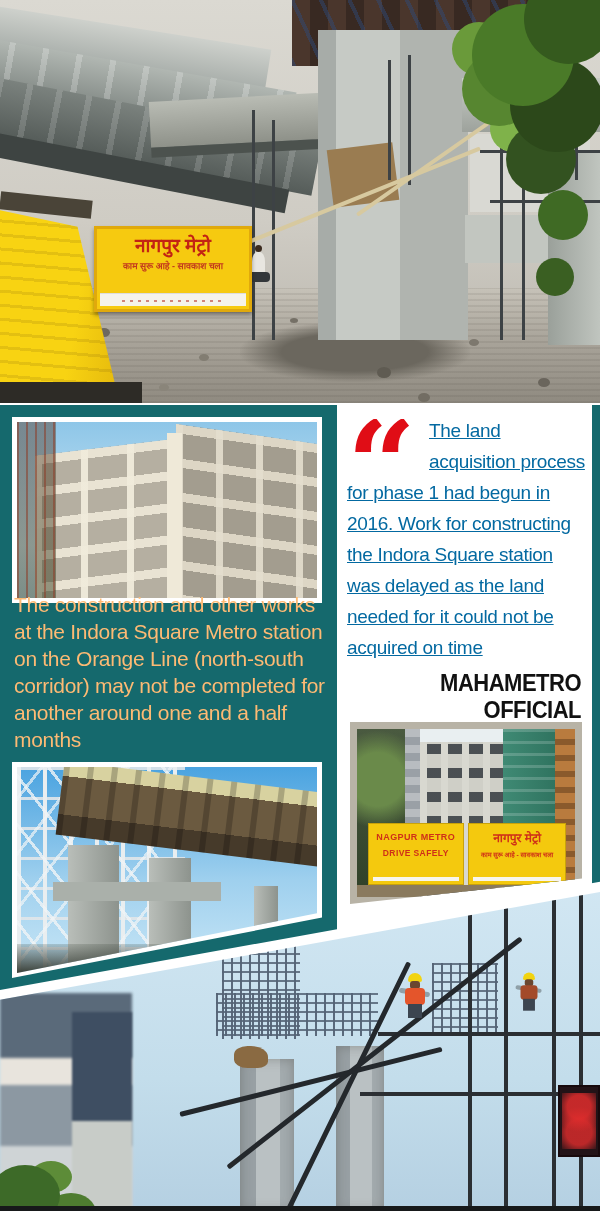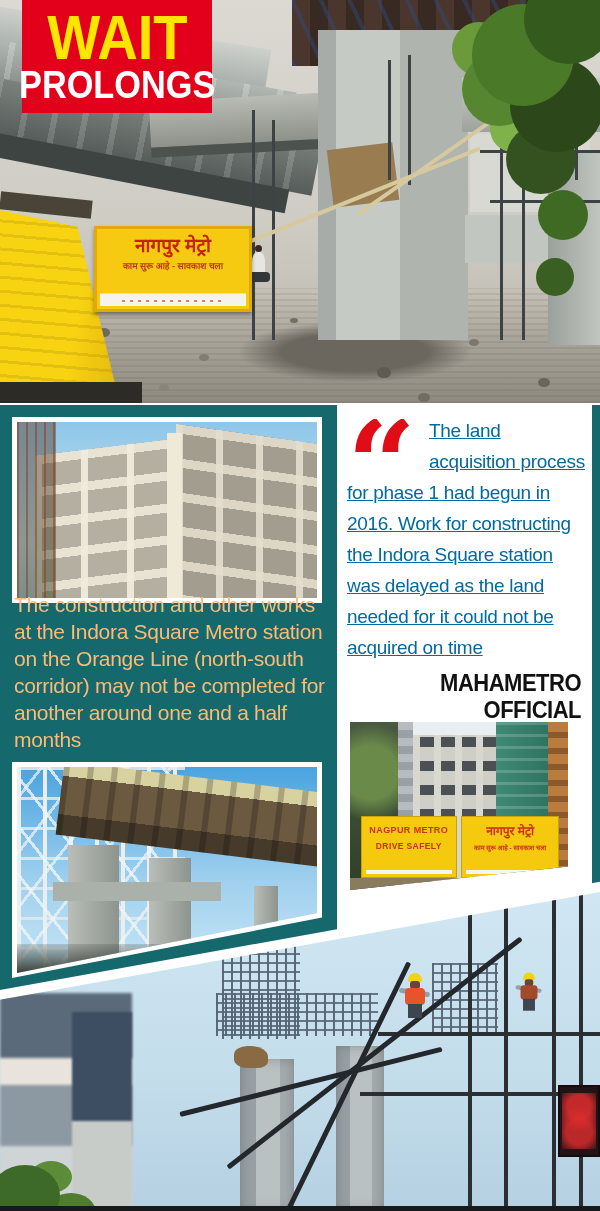--- a/index.html
+++ b/index.html
@@ -112,21 +112,21 @@
   .p2-fg{position:absolute;left:0;bottom:0;width:100%;height:14%;
     background:linear-gradient(180deg,rgba(60,70,58,.2),#3a4038);}
   .right-col{left:337px;top:0;width:263px;height:585px;background:#fff;}
   .teal-edge{right:0;top:0;width:8px;height:100%;background:#15696d;}
   .quote-block{left:10px;top:10px;width:242px;}
   .quote-mark{float:left;width:76px;height:54px;overflow:hidden;margin:4px 6px 0 0;
     font-family:"DejaVu Serif",serif;font-weight:700;font-size:120px;line-height:92px;color:#e00d16;}
   .quote-text{font-size:19px;line-height:31px;color:#0369a1;letter-spacing:-.3px;font-weight:500;text-decoration:underline;}
   .quote-attr{margin-top:8px;text-align:right;padding-right:8px;font-size:22px;font-weight:700;
     letter-spacing:-.5px;color:#111;transform:scaleY(1.05);}
-  .photo3{left:13px;top:317px;width:218px;height:168px;background:#b8b3a6;
+  .photo3{left:13px;top:317px;width:218px;height:168px;background:#b8b3a6;padding:7px;
     clip-path:polygon(0 0,100% 0,100% 86%,0 100%);}
   .p3-scene{position:relative;width:100%;height:100%;overflow:hidden;background:#cfd8da;}
   .p3-trees{position:absolute;left:0;top:0;width:24%;height:100%;
     background:radial-gradient(circle at 40% 30%,#6a8a4a 0 22%,transparent 40%),
       linear-gradient(180deg,#4a5a40,#2f4028);}
   .p3-pillar{position:absolute;left:22%;top:0;width:7%;height:100%;
     background:repeating-linear-gradient(180deg,#b8bcc0 0 8px,#9aa0a6 8px 16px);}
   .p3-building{position:absolute;left:29%;top:8%;width:38%;height:92%;
     background:
       repeating-linear-gradient(90deg,#d8d8d0 0 7px,transparent 7px 21px),
@@ -224,24 +224,20 @@
     <div class="abs yellow-wall"></div>
     <div class="abs wall-cap"></div>
     <div class="abs wall-base"></div>
     <div class="abs figure1"></div>
     <div class="abs scooter"></div>
     <div class="abs metro-sign">
       <div class="sign-title">नागपुर मेट्रो</div>
       <div class="sign-sub">काम सुरू आहे - सावकाश चला</div>
       <div class="sign-strip"></div>
     </div>
-    <div class="abs masthead">
-      <div class="mast1">WAIT</div>
-      <div class="mast2">PROLONGS</div>
-    </div>
   </div>
 
   <div class="abs mid-band">
     <div class="abs teal-panel">
       <div class="abs photo-frame photo1">
         <div class="p1-scene">
           <div class="p1-left"></div>
           <div class="p1-right"></div>
           <div class="p1-corner"></div>
           <div class="p1-scaffold"></div>

